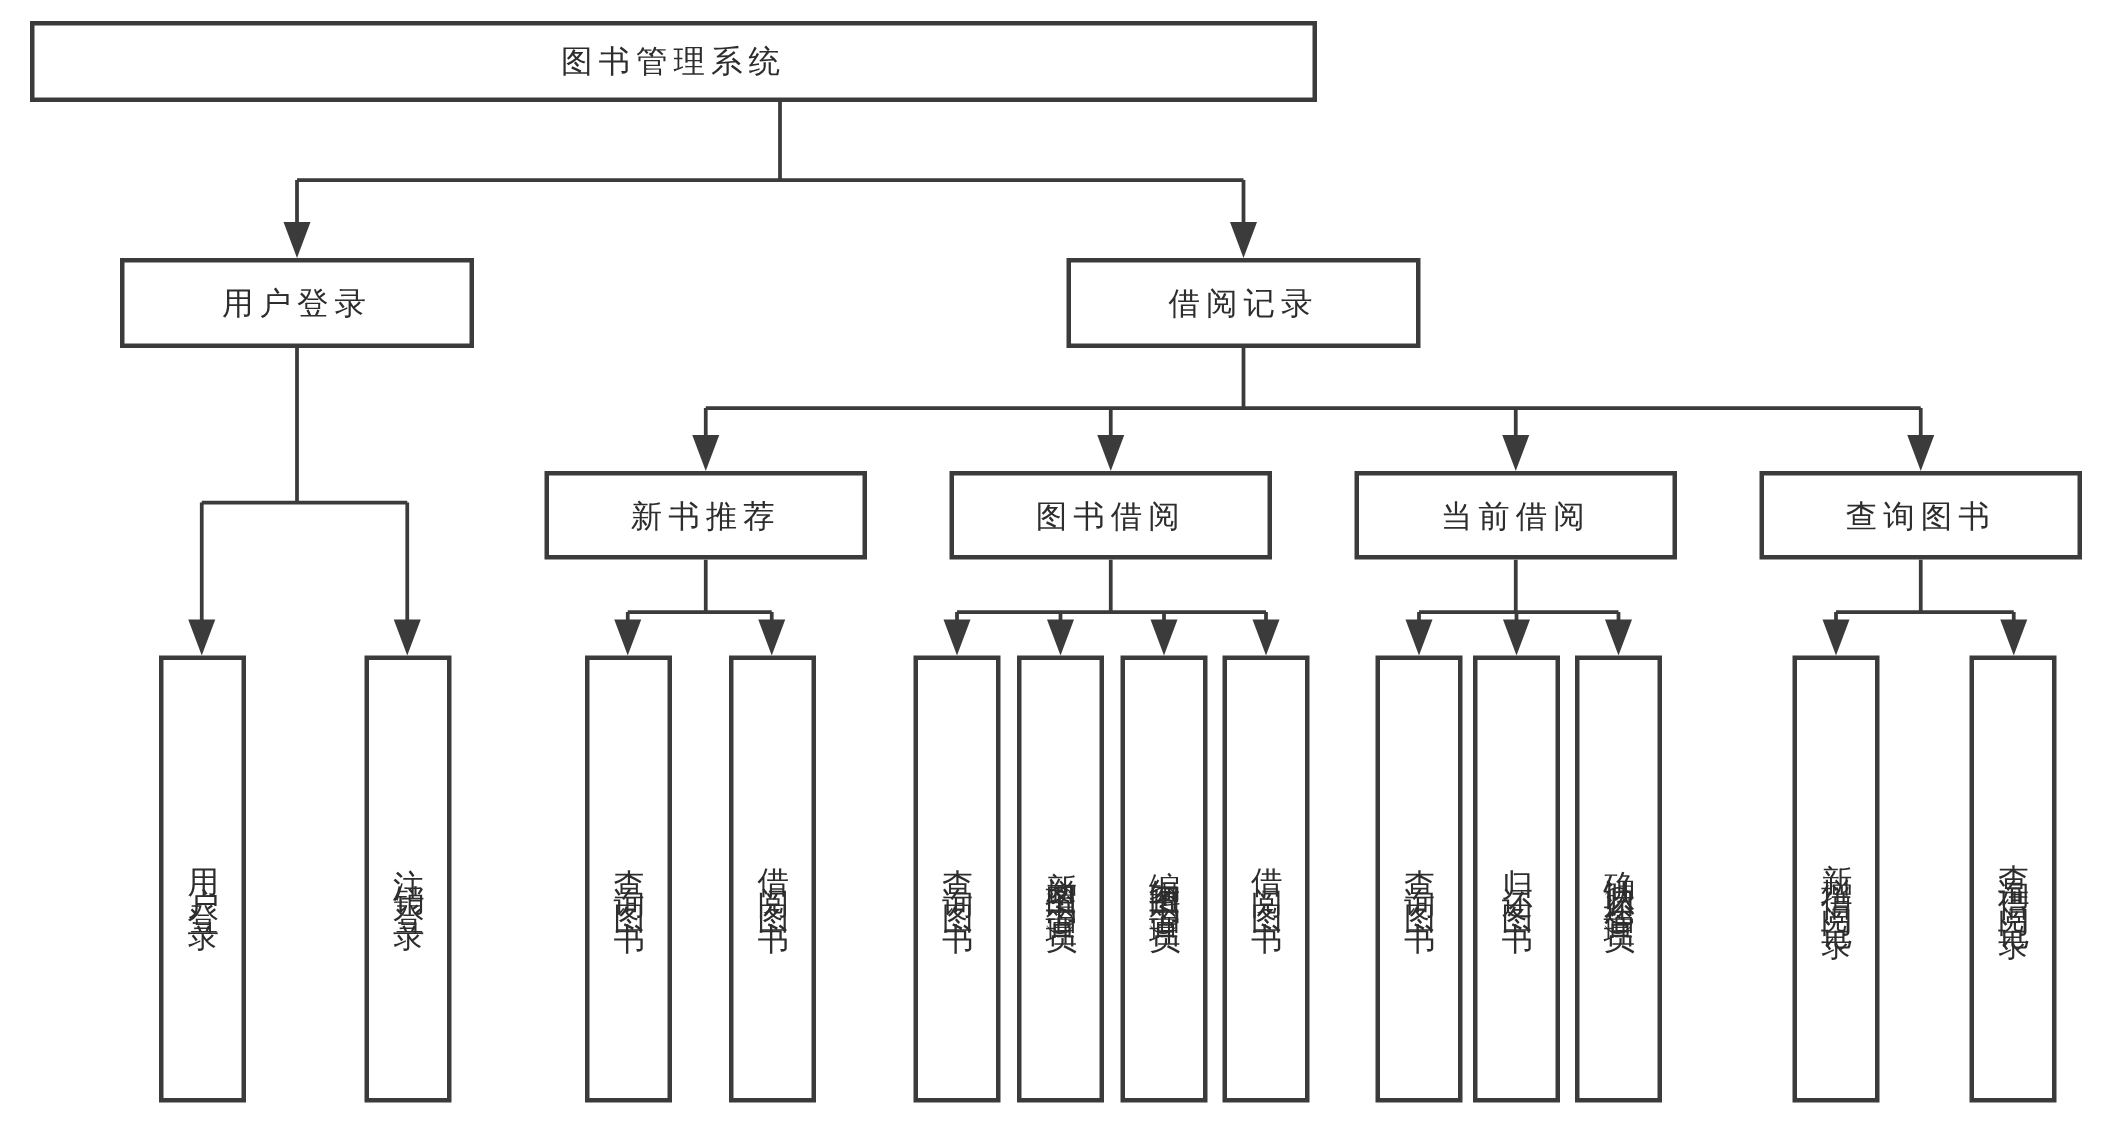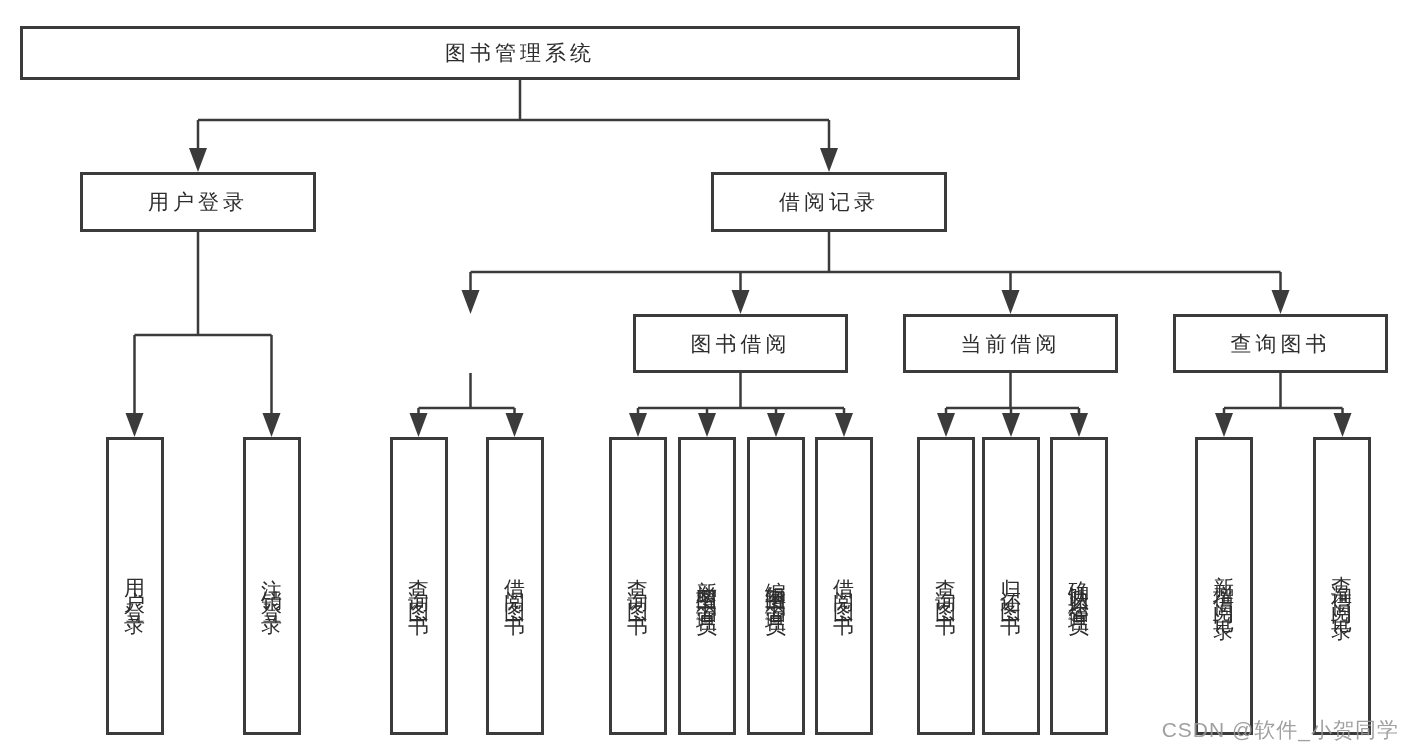--- a/index.html
+++ b/index.html
@@ -25,21 +25,21 @@
     background: #ffffff;
     display: flex;
     align-items: center;
     justify-content: center;
   }
   .hlabel {
     font-size: 21px;
     letter-spacing: 4px;
     white-space: nowrap;
   }
-  .root-box  { left: 20px;  top: 26px;  width: 1000px; height: 54px; }
+  .root-box  { left: 20px;  top: 14px;  width: 858px; height: 54px; }
   .lvl1      { top: 172px;  width: 236px; height: 60px; }
   .lvl2      { top: 314px;  width: 215px; height: 59px; }
   .leaf      { top: 437px;  width: 58px;  height: 298px; }
   .vtext {
     writing-mode: vertical-rl;
     font-size: 21px;
     line-height: 1;
     letter-spacing: 12px;
     white-space: nowrap;
   }
@@ -104,20 +104,23 @@
     <span class="hlabel">图书管理系统</span>
   </div>
 
   <div class="box lvl1" style="left:80px">
     <span class="hlabel">用户登录</span>
   </div>
   <div class="box lvl1" style="left:711px">
     <span class="hlabel">借阅记录</span>
   </div>
 
+  <div class="box lvl2" style="left:363px">
+    <span class="hlabel">新书推荐</span>
+  </div>
   <div class="box lvl2" style="left:633px">
     <span class="hlabel">图书借阅</span>
   </div>
   <div class="box lvl2" style="left:903px">
     <span class="hlabel">当前借阅</span>
   </div>
   <div class="box lvl2" style="left:1173px">
     <span class="hlabel">查询图书</span>
   </div>
 
@@ -158,15 +161,14 @@
     <span class="vtext ls-l">确认归还（管理员）</span>
   </div>
 
   <div class="box leaf" style="left:1195px">
     <span class="vtext ls-m">新增借阅记录</span>
   </div>
   <div class="box leaf" style="left:1313px">
     <span class="vtext ls-m">查询借阅记录</span>
   </div>
 
-  <div class="watermark">CSDN @软件_小贺同学</div>
 
 </div>
 
 </body></html>

